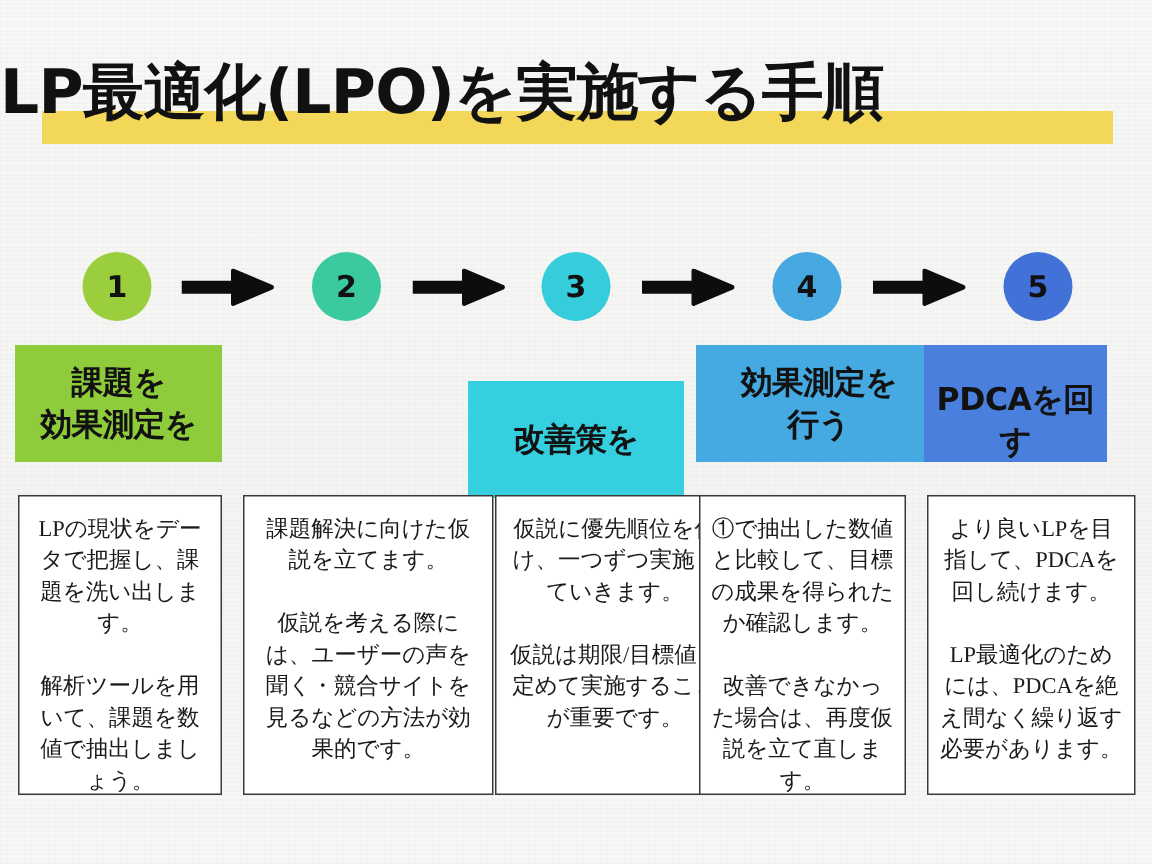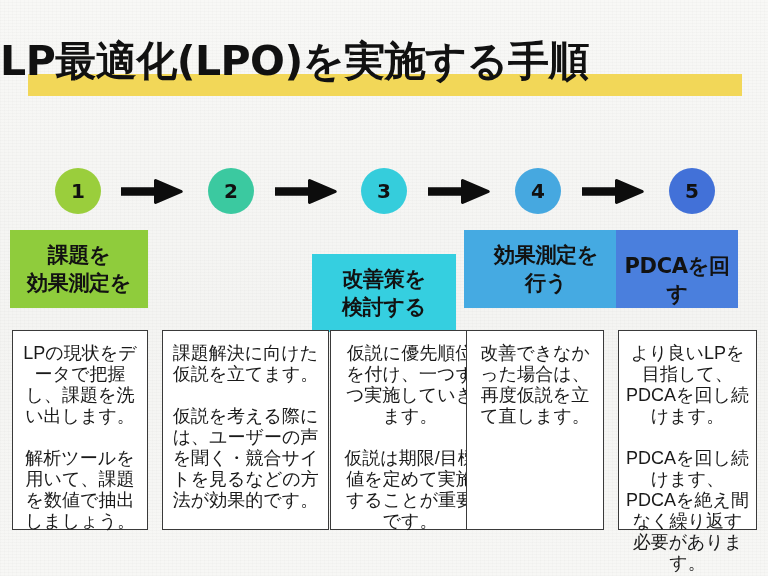--- a/index.html
+++ b/index.html
@@ -129,23 +129,23 @@
   .desc-card {
     position: absolute;
     top: 0;
     height: 200px;
     background: #ffffff;
     border: 1.6px solid #3a3a3a;
     box-sizing: border-box;
     padding: 12px 7px 8px 7px;
     text-align: center;
     color: #1a1a1a;
-    font-size: 18px;
+    font-size: 15px;
     line-height: 21px;
-    font-family: Liberation Sans, sans-serif;
+    font-family: Liberation Serif, serif;
   }
   .desc-card p {
     margin: 0;
     text-align: center;
   }
   .desc-card p + p {
     margin-top: 21px;
   }
 </style>
 </head>
@@ -189,21 +189,20 @@
   <div id="label-row">
       <div class="label-box" style="left: 10px; width: 138px; background: rgb(143, 204, 60);">
         <div>
           <span>課題を</span>
           <span>効果測定を</span>
         </div>
       </div>
       <div class="label-box" style="left: 312px; width: 144px; background: rgb(53, 207, 224); margin-top: 24px;">
         <div>
           <span>改善策を</span>
-          <span>検討する</span>
         </div>
       </div>
       <div class="label-box" style="left: 464px; width: 164px; background: rgb(69, 170, 226);">
         <div>
           <span>効果測定を</span>
           <span>行う</span>
         </div>
       </div>
       <div class="label-box" style="left: 616px; width: 122px; background: rgb(74, 127, 221); align-items: flex-end;">
         <div>
@@ -219,21 +218,22 @@
       </div>
       <div class="desc-card" style="left: 162px; width: 167px;">
         <p>課題解決に向けた仮説を立てます。</p>
         <p>仮説を考える際には、ユーザーの声を聞く・競合サイトを見るなどの方法が効果的です。</p>
       </div>
       <div class="desc-card" style="left: 314px; width: 160px; margin-left: 16px;">
         <p>仮説に優先順位を付け、一つずつ実施していきます。</p>
         <p>仮説は期限/目標値を定めて実施することが重要です。</p>
       </div>
       <div class="desc-card" style="left: 466px; width: 138px;">
+        <p>①で抽出した数値と比較して、目標の成果を得られたか確認します。</p>
         <p>改善できなかった場合は、再度仮説を立て直します。</p>
       </div>
       <div class="desc-card" style="left: 618px; width: 139px;">
         <p>より良いLPを目指して、PDCAを回し続けます。</p>
-        <p>PDCAを回し続けます、PDCAを絶え間なく繰り返す必要があります。</p>
+        <p>LP最適化のためには、PDCAを絶え間なく繰り返す必要があります。</p>
       </div>
     </div>
 
 </div>
 
 </body></html>

